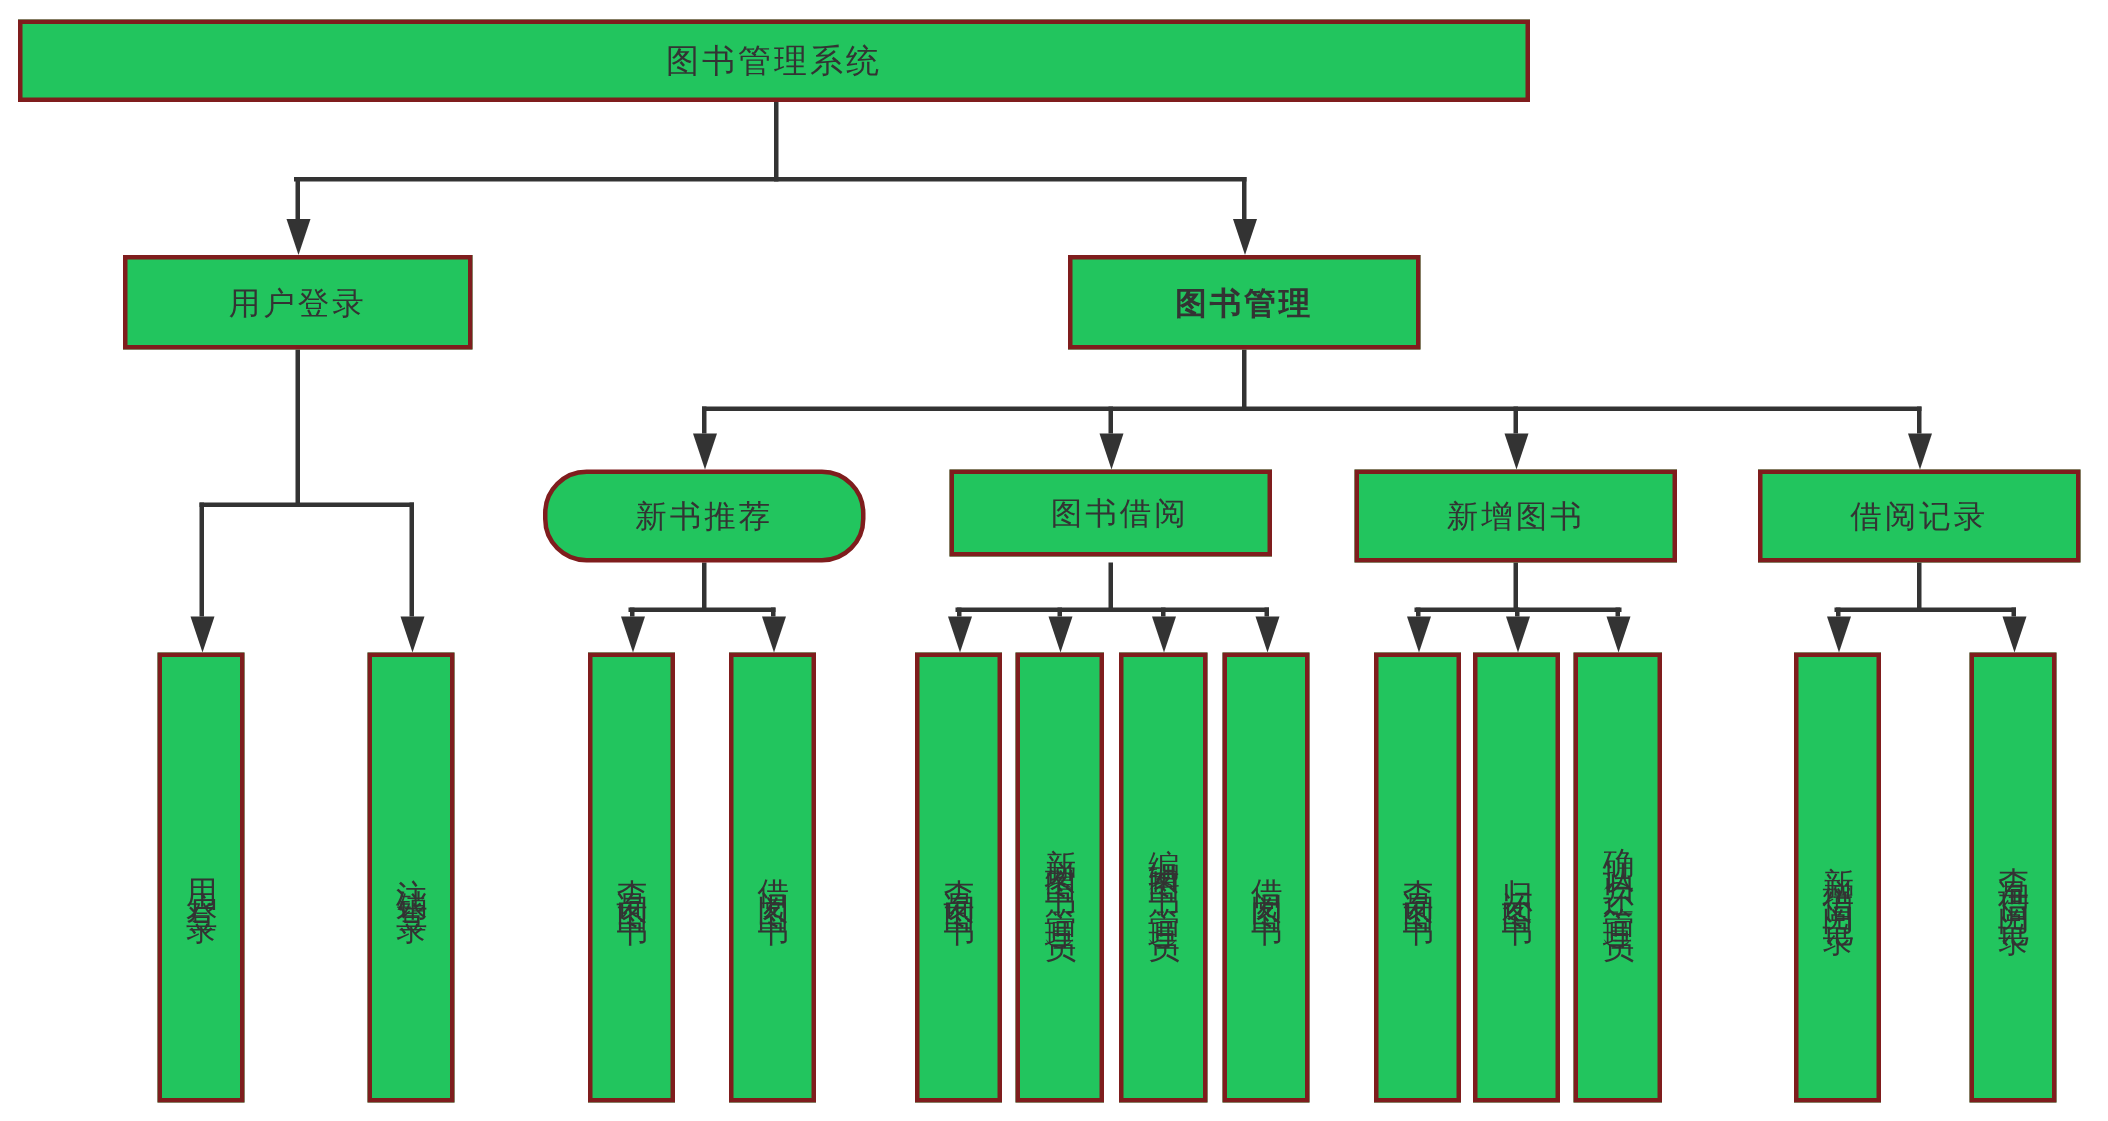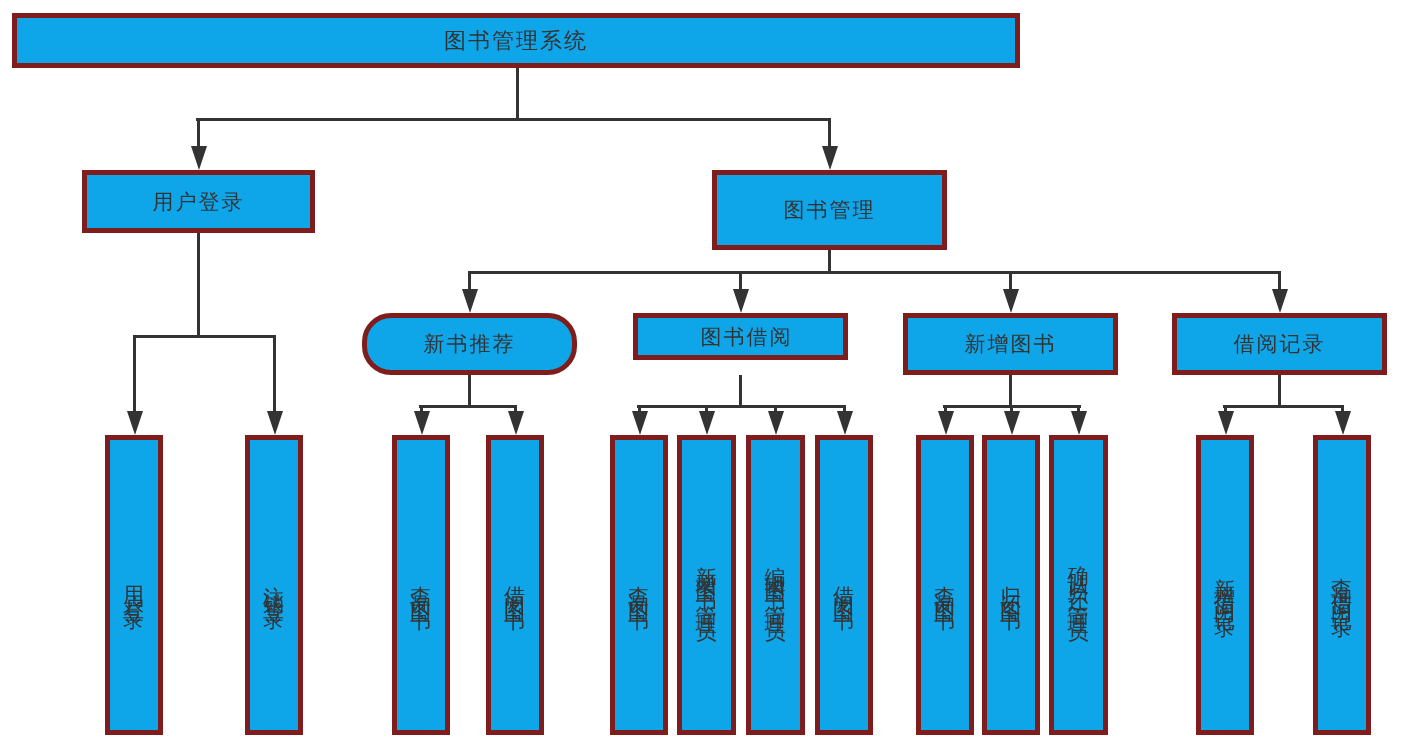--- a/index.html
+++ b/index.html
@@ -3,22 +3,22 @@
 <meta charset="utf-8">
 <style>
   html,body{margin:0;padding:0;background:#ffffff;}
   body{font-family:"Liberation Sans","DejaVu Sans",sans-serif;}
   #stage{position:relative;width:1405px;height:747px;background:#ffffff;overflow:hidden;}
 
   
   .node{
     position:absolute;
     box-sizing:border-box;
-    border:5px solid #7f1d1d;
-    background:#0ea5e9;
+    border:3px solid #7f1d1d;
+    background:#22c55e;
     display:flex;
     align-items:center;
     justify-content:center;
     color:#333333;
   }
   .hlabel{font-size:21px;letter-spacing:2px;white-space:nowrap;}
   .root .hlabel{font-size:22px;}
   .leaf{top:435px;height:300px;width:58px;}
   .vlabel{
     writing-mode:vertical-rl;
@@ -101,28 +101,28 @@
   <div class="drop" style="left:1224px;top:405px;height:6px;"></div>
   <div class="drop" style="left:1341px;top:405px;height:6px;"></div>
 
   <div class="node root" style="left:12px;top:13px;width:1008px;height:55px;">
     <span class="hlabel">图书管理系统</span>
   </div>
 
   <div class="node" style="left:82px;top:170px;width:233px;height:63px;">
     <span class="hlabel">用户登录</span>
   </div>
-  <div class="node" style="left:712px;top:170px;width:235px;height:80px;">
+  <div class="node" style="left:712px;top:170px;width:235px;height:63px;font-weight:bold;">
     <span class="hlabel">图书管理</span>
   </div>
 
   <div class="node" style="left:362px;top:313px;width:215px;height:62px;border-radius:29px;">
     <span class="hlabel">新书推荐</span>
   </div>
-  <div class="node" style="left:633px;top:313px;width:215px;height:47px;padding-left:12px;">
+  <div class="node" style="left:633px;top:313px;width:215px;height:58px;padding-left:12px;">
     <span class="hlabel">图书借阅</span>
   </div>
   <div class="node" style="left:903px;top:313px;width:215px;height:62px;">
     <span class="hlabel">新增图书</span>
   </div>
   <div class="node" style="left:1172px;top:313px;width:215px;height:62px;">
     <span class="hlabel">借阅记录</span>
   </div>
 
   <div class="node leaf" style="left:105px;">

